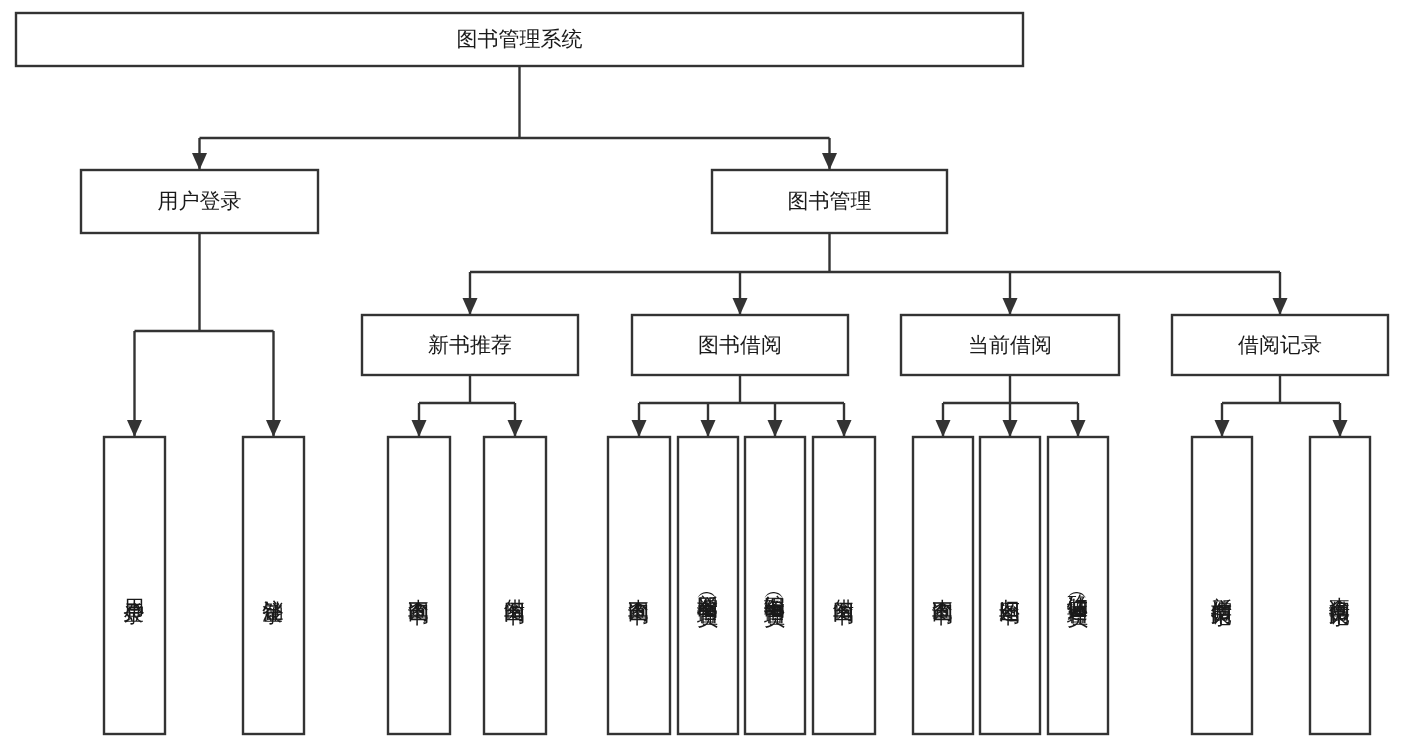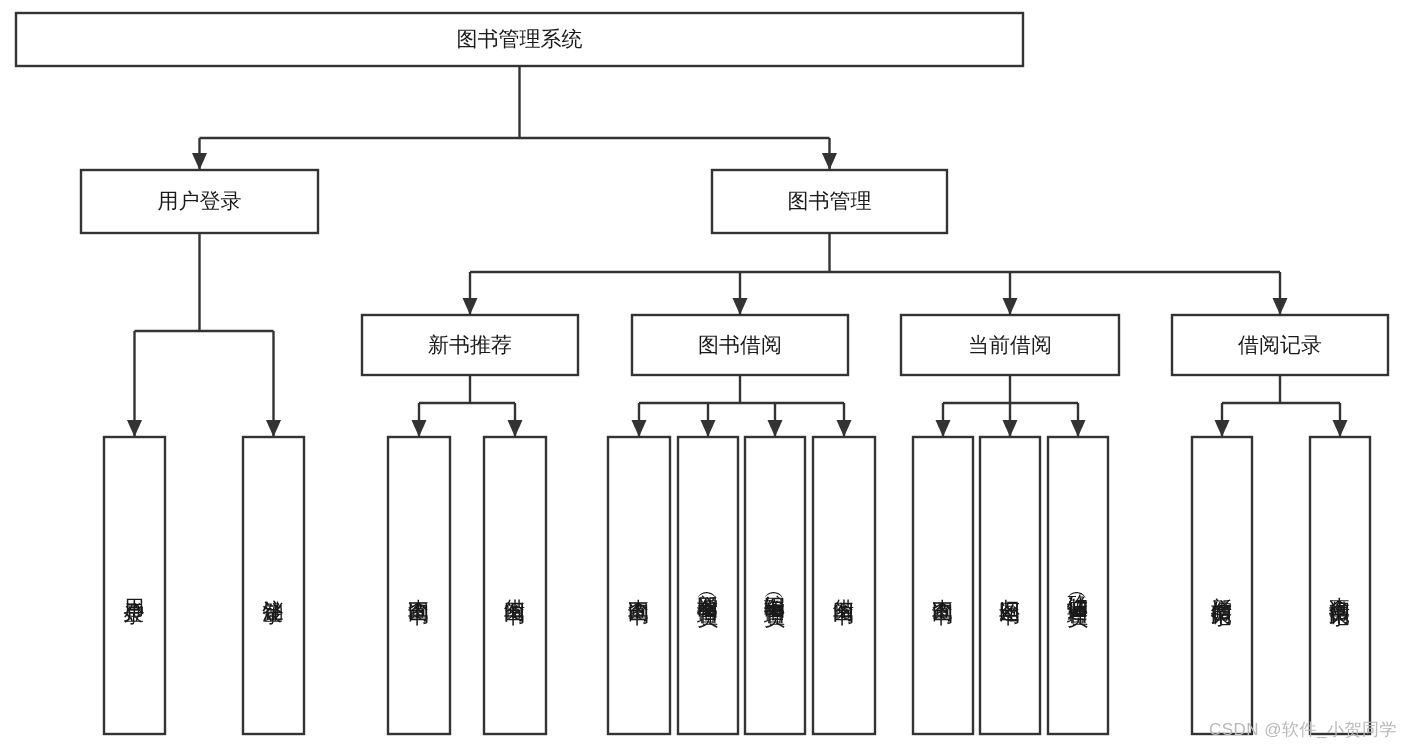--- a/index.html
+++ b/index.html
@@ -201,14 +201,13 @@
         <span style="writing-mode: vertical-rl; text-orientation: upright;">确认归还（管理员）</span>
       </div>
       <div class="node-label-v" style="left: 1192px; top: 437px; width: 60px; height: 297px; display: flex; align-items: center; justify-content: center;">
         <span style="writing-mode: vertical-rl; text-orientation: upright;">新增借阅记录</span>
       </div>
       <div class="node-label-v" style="left: 1310px; top: 437px; width: 60px; height: 297px; display: flex; align-items: center; justify-content: center;">
         <span style="writing-mode: vertical-rl; text-orientation: upright;">查询借阅记录</span>
       </div>
     </div>
 
-  <div class="watermark">CSDN @软件_小贺同学</div>
 </div>
 
 </body></html>

